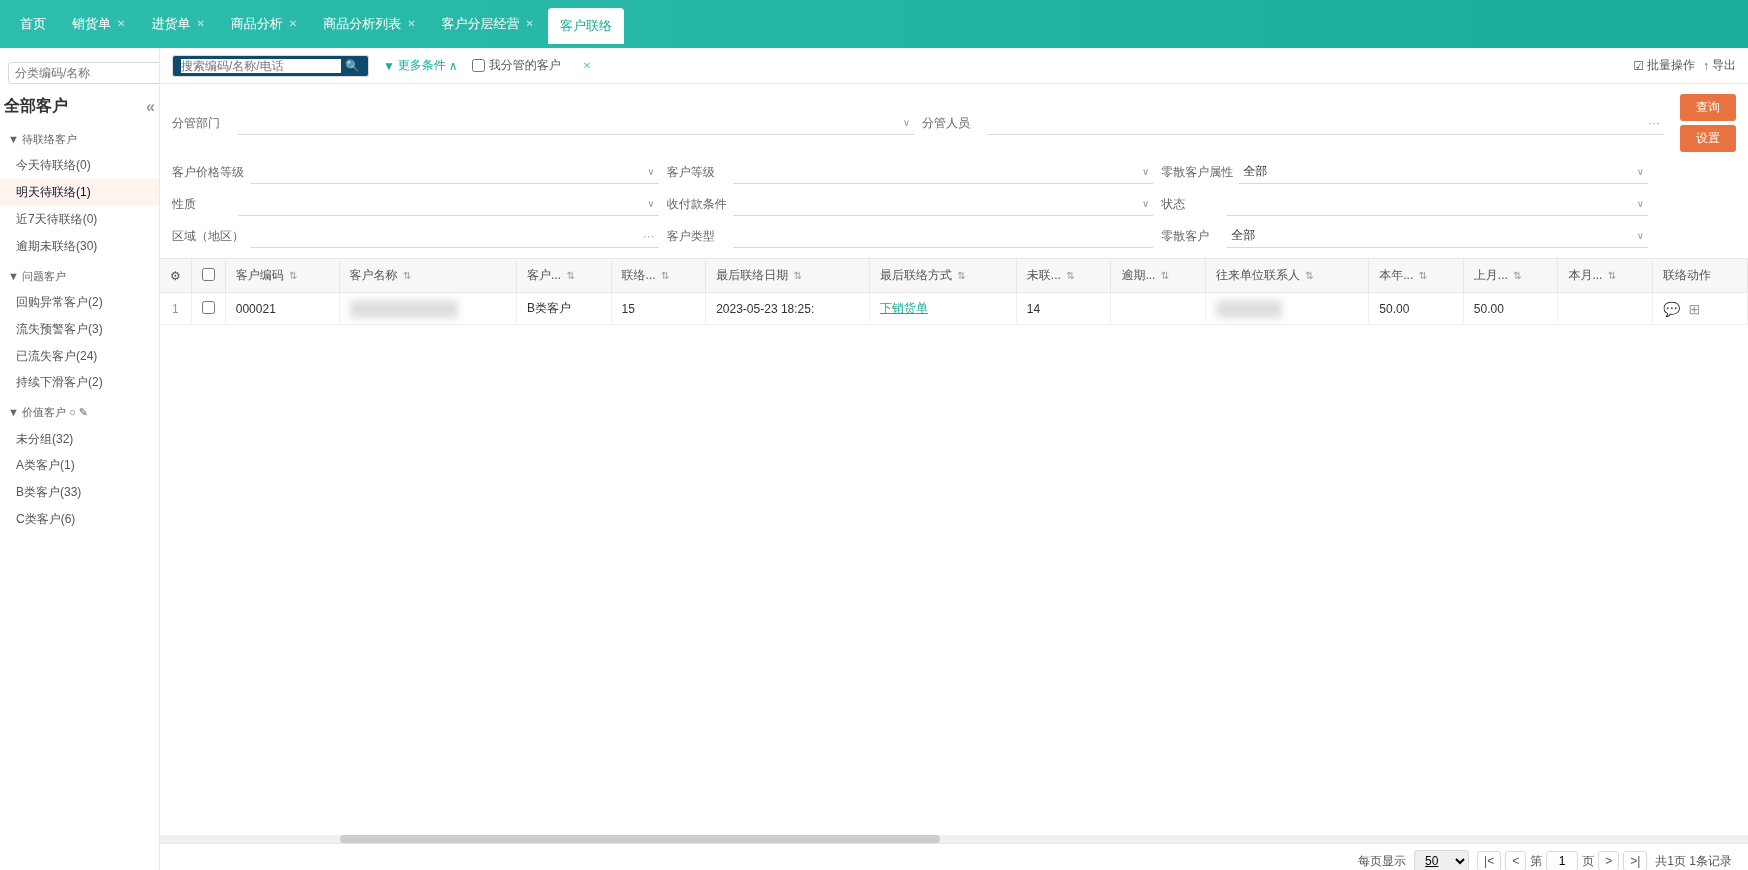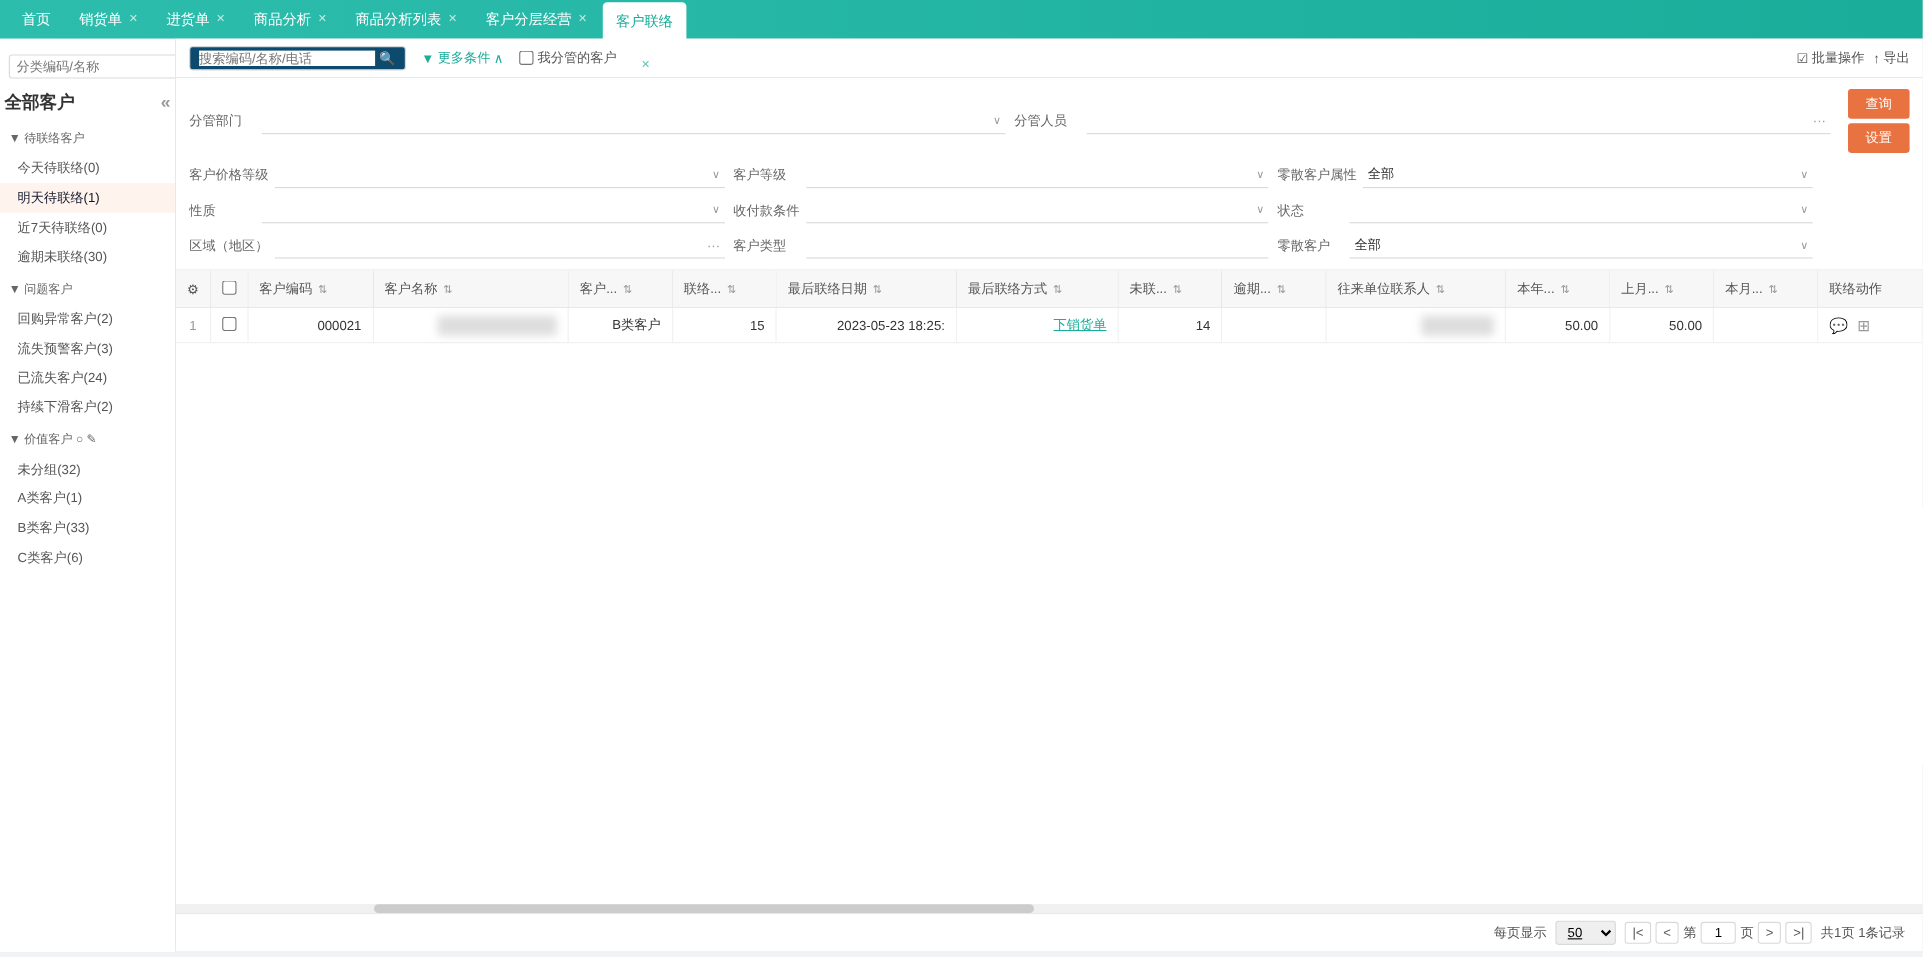--- a/index.html
+++ b/index.html
@@ -1,20 +1,20 @@
 <!DOCTYPE html>
 <html><head>
   <meta charset="utf-8">
   <style>
     * { box-sizing: border-box; margin: 0; padding: 0; }
     body { font-family: 'Microsoft YaHei', Arial, sans-serif; font-size: 12px; background: #f0f2f5; color: #333; }
 
     
     .top-nav {
-      display: flex; align-items: center; height: 35px;
+      display: flex; align-items: center; height: 48px;
       background: linear-gradient(90deg, #2dbdad 0%, #1aad9a 100%);
       padding: 2px 8px; gap: 2px;
     }
     .nav-item {
       padding: 0 12px; height: 40px; line-height: 40px;
       color: #fff; cursor: pointer; font-size: 13px;
       display: flex; align-items: center; gap: 4px;
       white-space: nowrap;
     }
     .nav-item.active {
@@ -120,21 +120,20 @@
     thead th {
       padding: 8px 10px; text-align: left; font-weight: 500; color: #555;
       border-bottom: 1px solid #e8e8e8; border-right: 1px solid #e8e8e8;
       white-space: nowrap; position: sticky; top: 0; background: #f7f7f7;
     }
     thead th:first-child { width: 30px; text-align: center; }
     tbody td {
       padding: 7px 10px; border-bottom: 1px solid #f0f0f0;
       border-right: 1px solid #f0f0f0; color: #333;
       white-space: nowrap;
-      text-align: right;
     }
     tbody td:first-child { text-align: center; color: #999; }
     .link-text { color: #1aad9a; cursor: pointer; text-decoration: underline; }
     .action-icons { display: flex; gap: 8px; align-items: center; }
     .action-icon { color: #999; cursor: pointer; font-size: 14px; }
 
     
     .bottom-bar {
       display: flex; align-items: center; justify-content: flex-end;
       padding: 6px 16px; background: #fff; border-top: 1px solid #e8e8e8;

